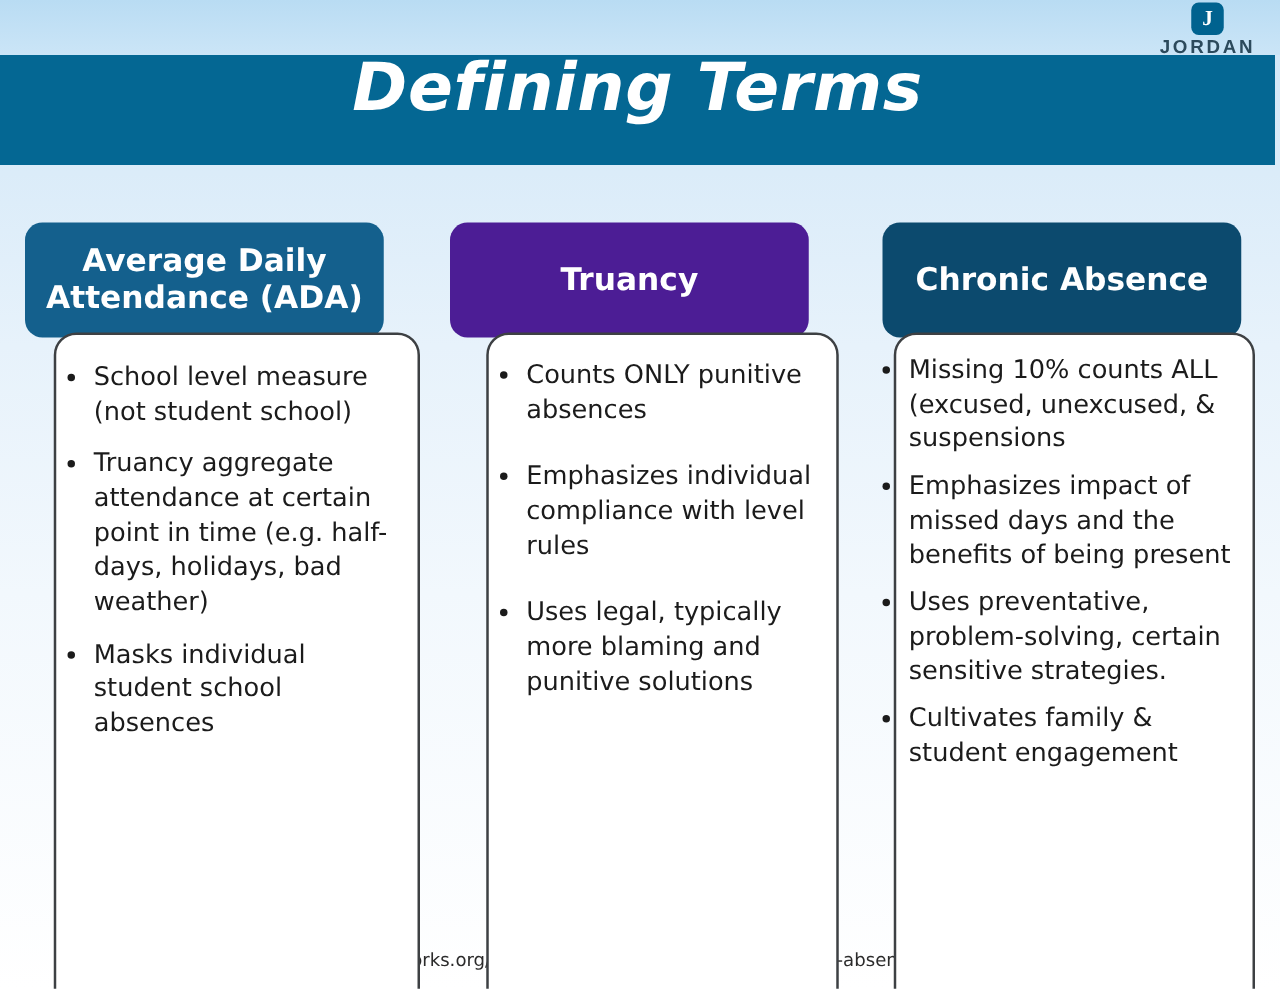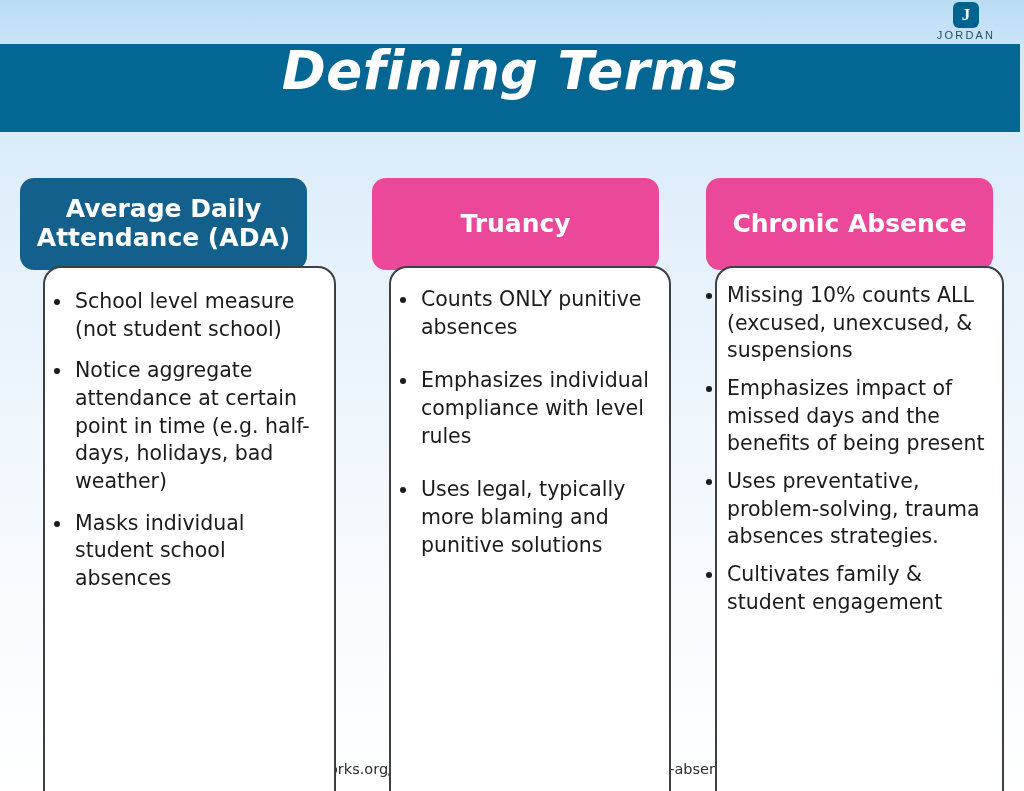--- a/index.html
+++ b/index.html
@@ -44,24 +44,24 @@
     top: 50%; left: 50%;
     transform: translate(-50%, -52%);
     color: #ffffff;
     font-size: 17px;
     font-weight: bold;
     font-family: "Liberation Serif", serif;
     line-height: 1;
   }
   .logo-text {
     margin-top: 1px;
-    font-size: 11px;
+    font-size: 15px;
     letter-spacing: 2.2px;
     color: #2c4a5c;
-    font-weight: normal;
+    font-weight: bold;
   }
 
   
   .title-banner {
     position: absolute;
     top: 44px; left: 0;
     width: 1020px;
     height: 88px;
     background: #046793;
     display: flex;
@@ -104,22 +104,22 @@
     justify-content: center;
     text-align: center;
     line-height: 1.15;
     font-size: 25px;
     font-family: "DejaVu Sans", sans-serif;
     box-sizing: border-box;
     padding: 6px 14px;
     z-index: 2;
   }
   .chip-1 { left: 0px;  width: 287px; height: 92px; background: #14608d; }
-  .chip-2 { left: 12px;  width: 287px; height: 92px; background: #ec4899; }
-  .chip-3 { left: 14px; width: 287px; height: 92px; background: #ec4899; }
+  .chip-2 { left: 0px;  width: 287px; height: 92px; background: #4c1d95; }
+  .chip-3 { left: 14px; width: 287px; height: 92px; background: #0c4a6e; }
 
   .card {
     position: absolute;
     background: #ffffff;
     border: 2.5px solid #3d4043;
     border-radius: 18px;
     box-sizing: border-box;
     z-index: 3;
   }
   .card-1 { left: 23px;  top: 88px; width: 293px; height: 660px; }
@@ -172,21 +172,21 @@
   <div class="title-text">Defining Terms</div>
 </div>
 
 <div class="columns">
 
   <div class="column col-1">
     <div class="header-chip chip-1">Average Daily Attendance (ADA)</div>
     <div class="card card-1">
       <ul>
         <li>School level measure (not student school)</li>
-        <li>Notice aggregate attendance at certain point in time (e.g. half-days, holidays, bad weather)</li>
+        <li>Truancy aggregate attendance at certain point in time (e.g. half-days, holidays, bad weather)</li>
         <li>Masks individual student school absences</li>
       </ul>
     </div>
   </div>
 
   <div class="column col-2">
     <div class="header-chip chip-2">Truancy</div>
     <div class="card card-2">
       <ul>
         <li>Counts ONLY punitive absences</li>
@@ -195,21 +195,21 @@
       </ul>
     </div>
   </div>
 
   <div class="column col-3">
     <div class="header-chip chip-3">Chronic Absence</div>
     <div class="card card-3">
       <ul>
         <li>Missing 10% counts ALL (excused, unexcused, &amp; suspensions</li>
         <li>Emphasizes impact of missed days and the benefits of being present</li>
-        <li>Uses preventative, problem-solving, trauma absences strategies.</li>
+        <li>Uses preventative, problem-solving, certain sensitive strategies.</li>
         <li>Cultivates family &amp; student engagement</li>
       </ul>
     </div>
   </div>
 
 </div>
 
 <div class="footer">www.attendanceworks.org/whats-the-difference-between-chronic-absence-and-truancy</div>
 
 </body></html>

